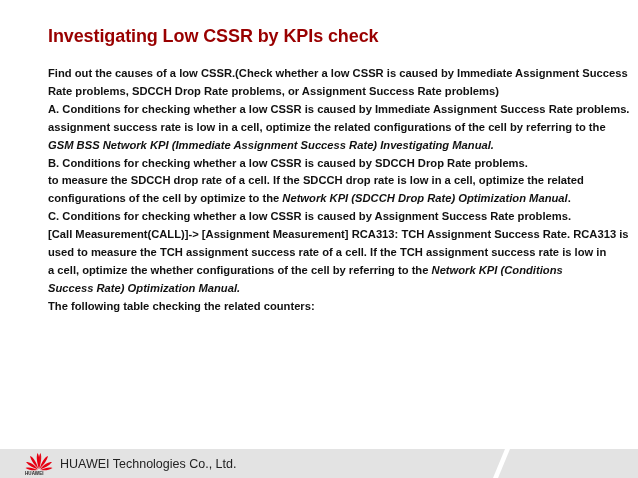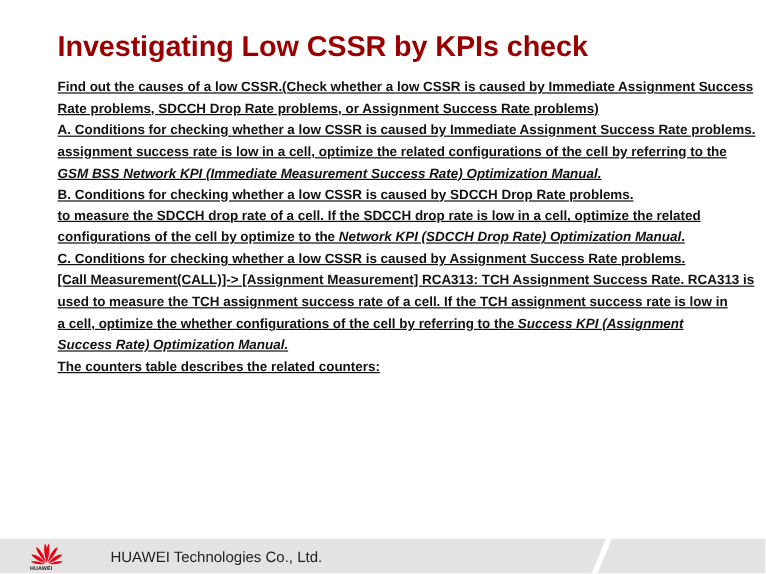--- a/index.html
+++ b/index.html
@@ -12,21 +12,21 @@
       height: 478px;
       position: relative;
       overflow: hidden;
       font-family: "Liberation Sans", sans-serif;
     }
     .slide-title {
       position: absolute;
       left: 48px;
       top: 26px;
       margin: 0;
-      font-size: 24px;
+      font-size: 18px;
       font-weight: bold;
       color: #990000;
       letter-spacing: -0.1px;
       white-space: nowrap;
     }
     .body-text {
       position: absolute;
       left: 48px;
       top: 65px;
       width: 580px;
@@ -36,21 +36,20 @@
       line-height: 17.9px;
     }
     .para {
       margin: 0;
       padding-left: 20px;
       text-indent: -20px;
     }
     .para .line {
       display: block;
       white-space: nowrap;
-      text-decoration: underline;
     }
     .it {
       font-style: italic;
     }
     .footer {
       position: absolute;
       left: 0;
       top: 449px;
       width: 638px;
       height: 29px;
@@ -79,66 +78,65 @@
       color: #222;
       letter-spacing: 0.1px;
     }
     .company {
       position: absolute;
       left: 60px;
       top: 457px;
       font-size: 12.5px;
       color: #222222;
       white-space: nowrap;
-      margin-left: 32px;
     }
   </style>
 </head>
 <body>
 
 <h1 class="slide-title">Investigating Low CSSR by KPIs check</h1>
 
 <div class="body-text">
 
   <p class="para">
     <span class="line">Find out the causes of a low CSSR.(Check whether a low CSSR is caused by Immediate Assignment Success</span>
     <span class="line">Rate problems, SDCCH Drop Rate problems, or Assignment Success Rate problems)</span>
   </p>
 
   <p class="para">
     <span class="line">A. Conditions for checking whether a low CSSR is caused by Immediate Assignment Success Rate problems.</span>
   </p>
 
   <p class="para">
     <span class="line">assignment success rate is low in a cell, optimize the related configurations of the cell by referring to the</span>
-    <span class="line it">GSM BSS Network KPI (Immediate Measurement Success Rate) Optimization Manual.</span>
+    <span class="line it">GSM BSS Network KPI (Immediate Assignment Success Rate) Investigating Manual.</span>
   </p>
 
   <p class="para">
     <span class="line">B. Conditions for checking whether a low CSSR is caused by SDCCH Drop Rate problems.</span>
   </p>
 
   <p class="para">
     <span class="line">to measure the SDCCH drop rate of a cell. If the SDCCH drop rate is low in a cell, optimize the related</span>
     <span class="line"><span>configurations of the cell by optimize to the </span><span class="it">Network KPI (SDCCH Drop Rate) Optimization Manual</span><span>.</span></span>
   </p>
 
   <p class="para">
     <span class="line">C. Conditions for checking whether a low CSSR is caused by Assignment Success Rate problems.</span>
   </p>
 
   <p class="para">
     <span class="line">[Call Measurement(CALL)]-&gt; [Assignment Measurement] RCA313: TCH Assignment Success Rate. RCA313 is</span>
     <span class="line">used to measure the TCH assignment success rate of a cell. If the TCH assignment success rate is low in</span>
-    <span class="line"><span>a cell, optimize the whether configurations of the cell by referring to the </span><span class="it">Success KPI (Assignment</span></span>
+    <span class="line"><span>a cell, optimize the whether configurations of the cell by referring to the </span><span class="it">Network KPI (Conditions</span></span>
     <span class="line it">Success Rate) Optimization Manual.</span>
   </p>
 
   <p class="para">
-    <span class="line">The counters table describes the related counters:</span>
+    <span class="line">The following table checking the related counters:</span>
   </p>
 
 </div>
 
 <div class="footer">
   <svg class="footer-slash" viewBox="0 0 638 29" preserveAspectRatio="none">
     <polygon points="505,0 510,0 498,29 493,29" fill="#ffffff"></polygon>
   </svg>
 </div>
 

